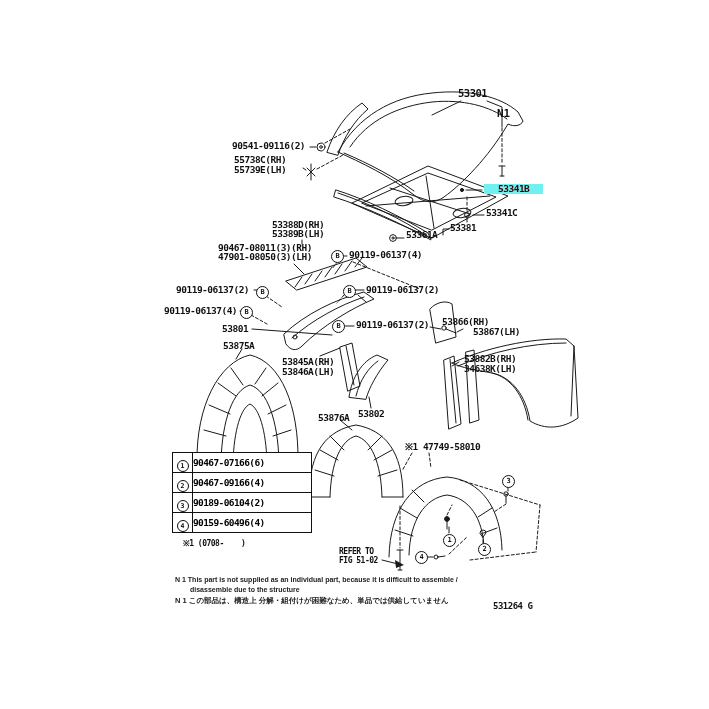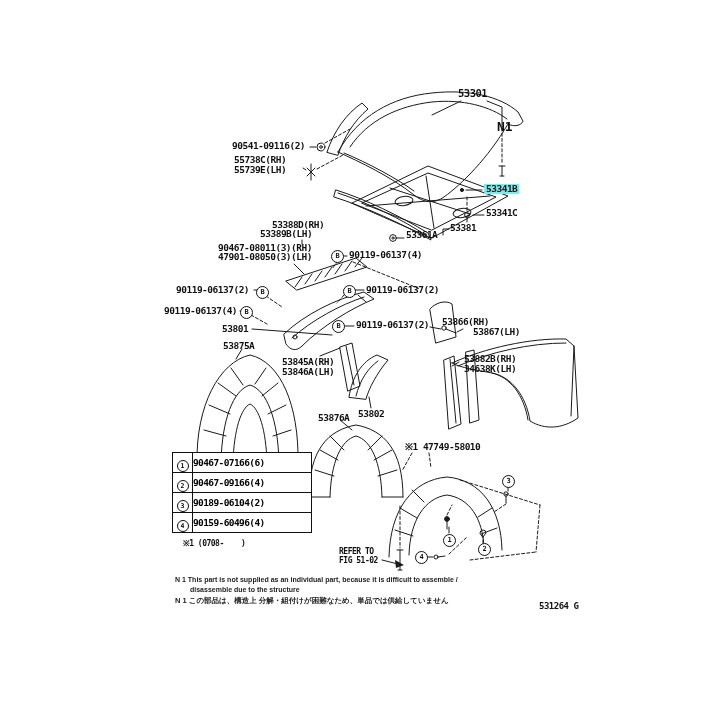--- a/index.html
+++ b/index.html
@@ -6,34 +6,34 @@
   #stage{position:relative;width:709px;height:709px;background:#ffffff;overflow:hidden;
          font-family:"DejaVu Sans Mono",monospace;}
   svg.art{position:absolute;left:0;top:0;}
   svg.art path, svg.art ellipse, svg.art circle, svg.art polyline{
     stroke:#1a1a1a;fill:none;stroke-width:1;stroke-linecap:round;stroke-linejoin:round;}
   svg.art .d{stroke-dasharray:3,2.2;}
   svg.art .f{fill:#1a1a1a;}
   .lbl{position:absolute;font:bold 9.5px/1.05 "DejaVu Sans Mono",monospace;
        letter-spacing:-0.5px;color:#111;white-space:pre;}
   .big{font-size:10.5px;}
-  .sm{font-size:13px;letter-spacing:0;margin-top:12px;}
-  .hl{padding:0 2px;color:#3d0000;}
+  .sm{font-size:11px;letter-spacing:0;}
+  .hl{padding:0 14px;color:#3d0000;}
   .co{position:absolute;width:11px;height:11px;border:1px solid #111;border-radius:50%;
       font:bold 7px/11px "DejaVu Sans Mono",monospace;text-align:center;color:#111;background:#fff;}
   .ftable{position:absolute;left:172px;top:452px;border-collapse:collapse;background:#fff;}
   .ftable td{border:1.6px solid #111;height:13px;padding:0;}
   .tc1{width:19px;text-align:center;}
   .co2{display:inline-block;width:10px;height:10px;border:1px solid #111;border-radius:50%;
        font:bold 6.5px/10px "DejaVu Sans Mono",monospace;text-align:center;}
   .tc2{font:bold 9.5px "DejaVu Sans Mono",monospace;letter-spacing:-0.6px;padding:0 3px;min-width:118px;margin-left:12px;}
   .note{position:absolute;font:bold 7px/1.3 "Liberation Sans",sans-serif;color:#222;white-space:pre;}
   .notejp{font-size:7.5px;}
   .ref{position:absolute;font:bold 8px/1.1 "DejaVu Sans Mono",monospace;letter-spacing:-0.5px;color:#111;white-space:pre;}
-  .code{position:absolute;font:bold 9px "DejaVu Sans Mono",monospace;letter-spacing:-0.5px;color:#111;margin-left:46px;}
+  .code{position:absolute;font:bold 9px "DejaVu Sans Mono",monospace;letter-spacing:-0.5px;color:#111;}
 </style>
 </head>
 <body>
 
 <div id="stage">
 
   <svg class="art" width="709" height="709" viewBox="0 0 709 709">
 
     <path d="M338,152 C358,116 392,97 432,93 C468,89 500,96 518,112 L523,121 C521,126 514,127 508,124 C488,158 462,184 444,197 C434,204 424,203 414,195 C390,176 360,162 338,152 Z"></path>
     <path d="M350,147 C368,120 398,106 432,102 C462,99 490,106 507,119"></path>
@@ -154,21 +154,21 @@
   <div class="lbl big" style="left:458px;top:88px">53301</div>
   <div class="lbl sm" style="left:497px;top:108px">N1</div>
   <div class="lbl" style="left:232px;top:141px">90541-09116(2)</div>
   <div class="lbl" style="left:234px;top:155px">55738C(RH)</div>
   <div class="lbl" style="left:234px;top:165px">55739E(LH)</div>
   <div class="lbl hl" style="left: 484px; top: 184px; background: rgb(112, 240, 240);">53341B</div>
   <div class="lbl" style="left:486px;top:208px">53341C</div>
   <div class="lbl" style="left:450px;top:223px">53381</div>
   <div class="lbl" style="left:406px;top:230px">53361A</div>
   <div class="lbl" style="left:272px;top:220px">53388D(RH)</div>
-  <div class="lbl" style="left:260px;top:229px">53389B(LH)</div>
+  <div class="lbl" style="left:272px;top:229px">53389B(LH)</div>
   <div class="lbl" style="left:218px;top:243px">90467-08011(3)(RH)</div>
   <div class="lbl" style="left:218px;top:252px">47901-08050(3)(LH)</div>
   <div class="lbl" style="left:349px;top:250px">90119-06137(4)</div>
   <div class="lbl" style="left:176px;top:285px">90119-06137(2)</div>
   <div class="lbl" style="left:366px;top:285px">90119-06137(2)</div>
   <div class="lbl" style="left:164px;top:306px">90119-06137(4)</div>
   <div class="lbl" style="left:356px;top:320px">90119-06137(2)</div>
   <div class="lbl" style="left:442px;top:317px">53866(RH)</div>
   <div class="lbl" style="left:473px;top:327px">53867(LH)</div>
   <div class="lbl" style="left:464px;top:354px">53882B(RH)</div>

